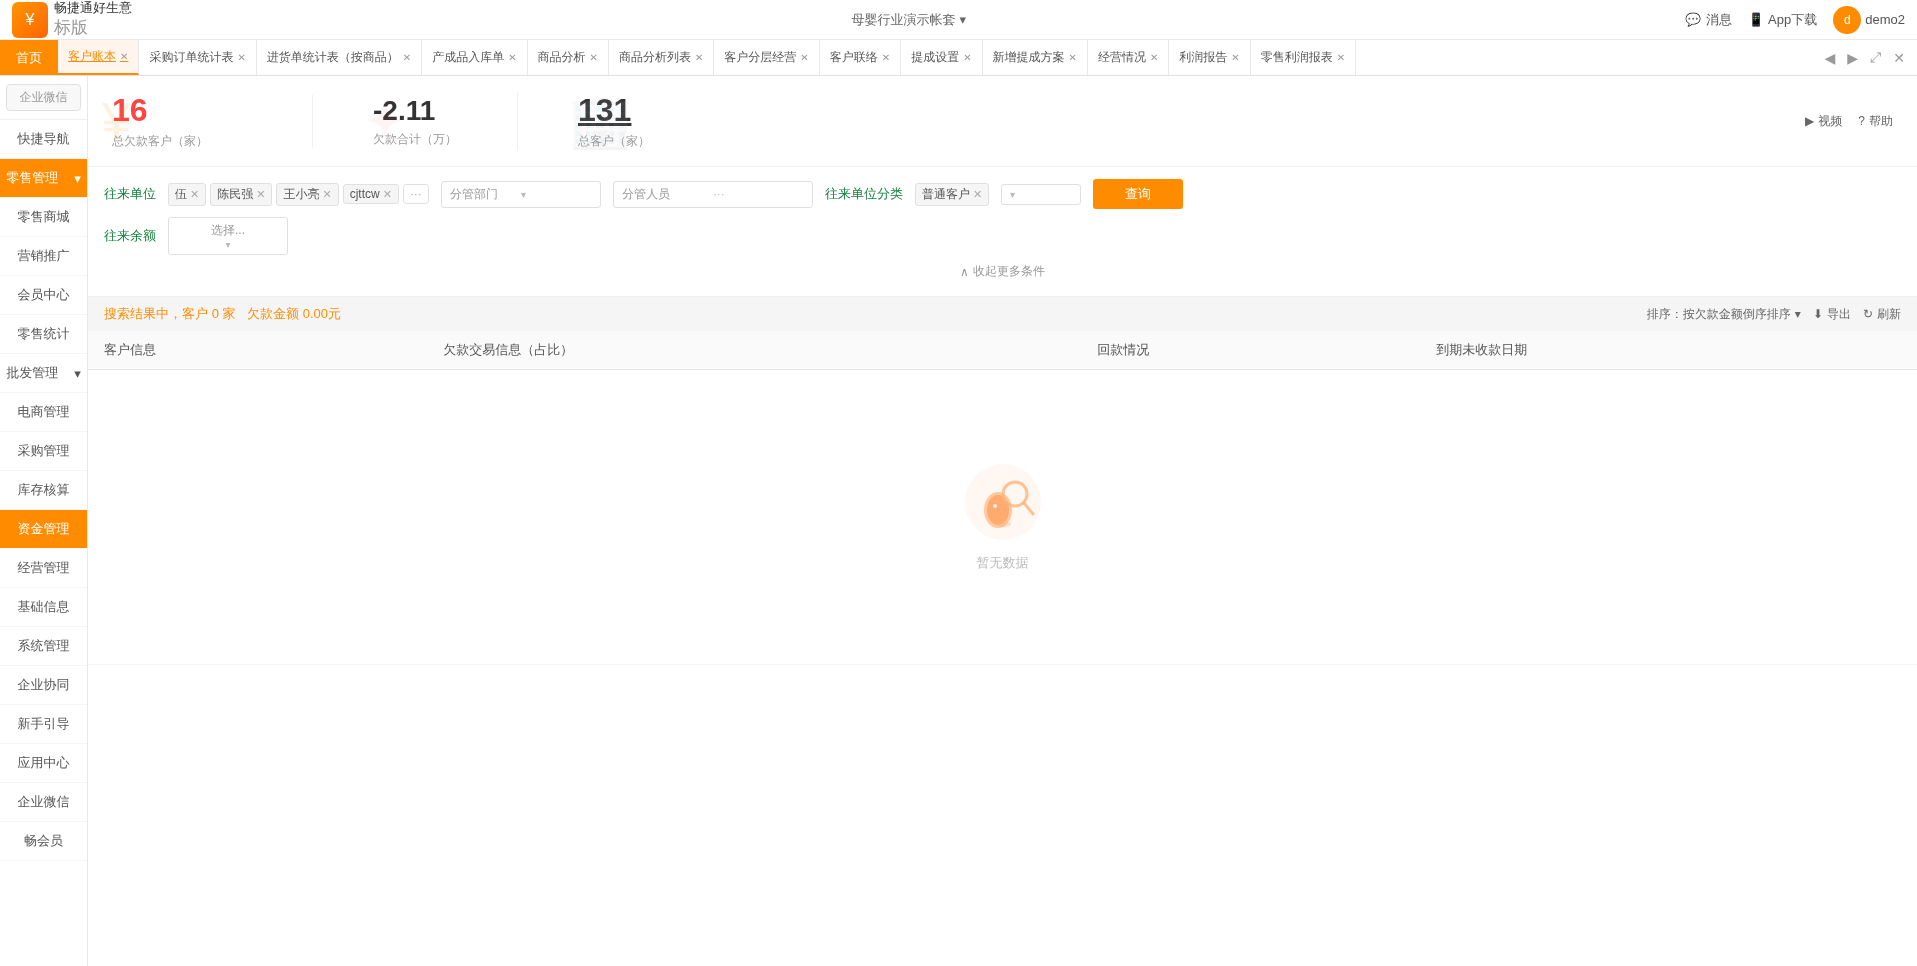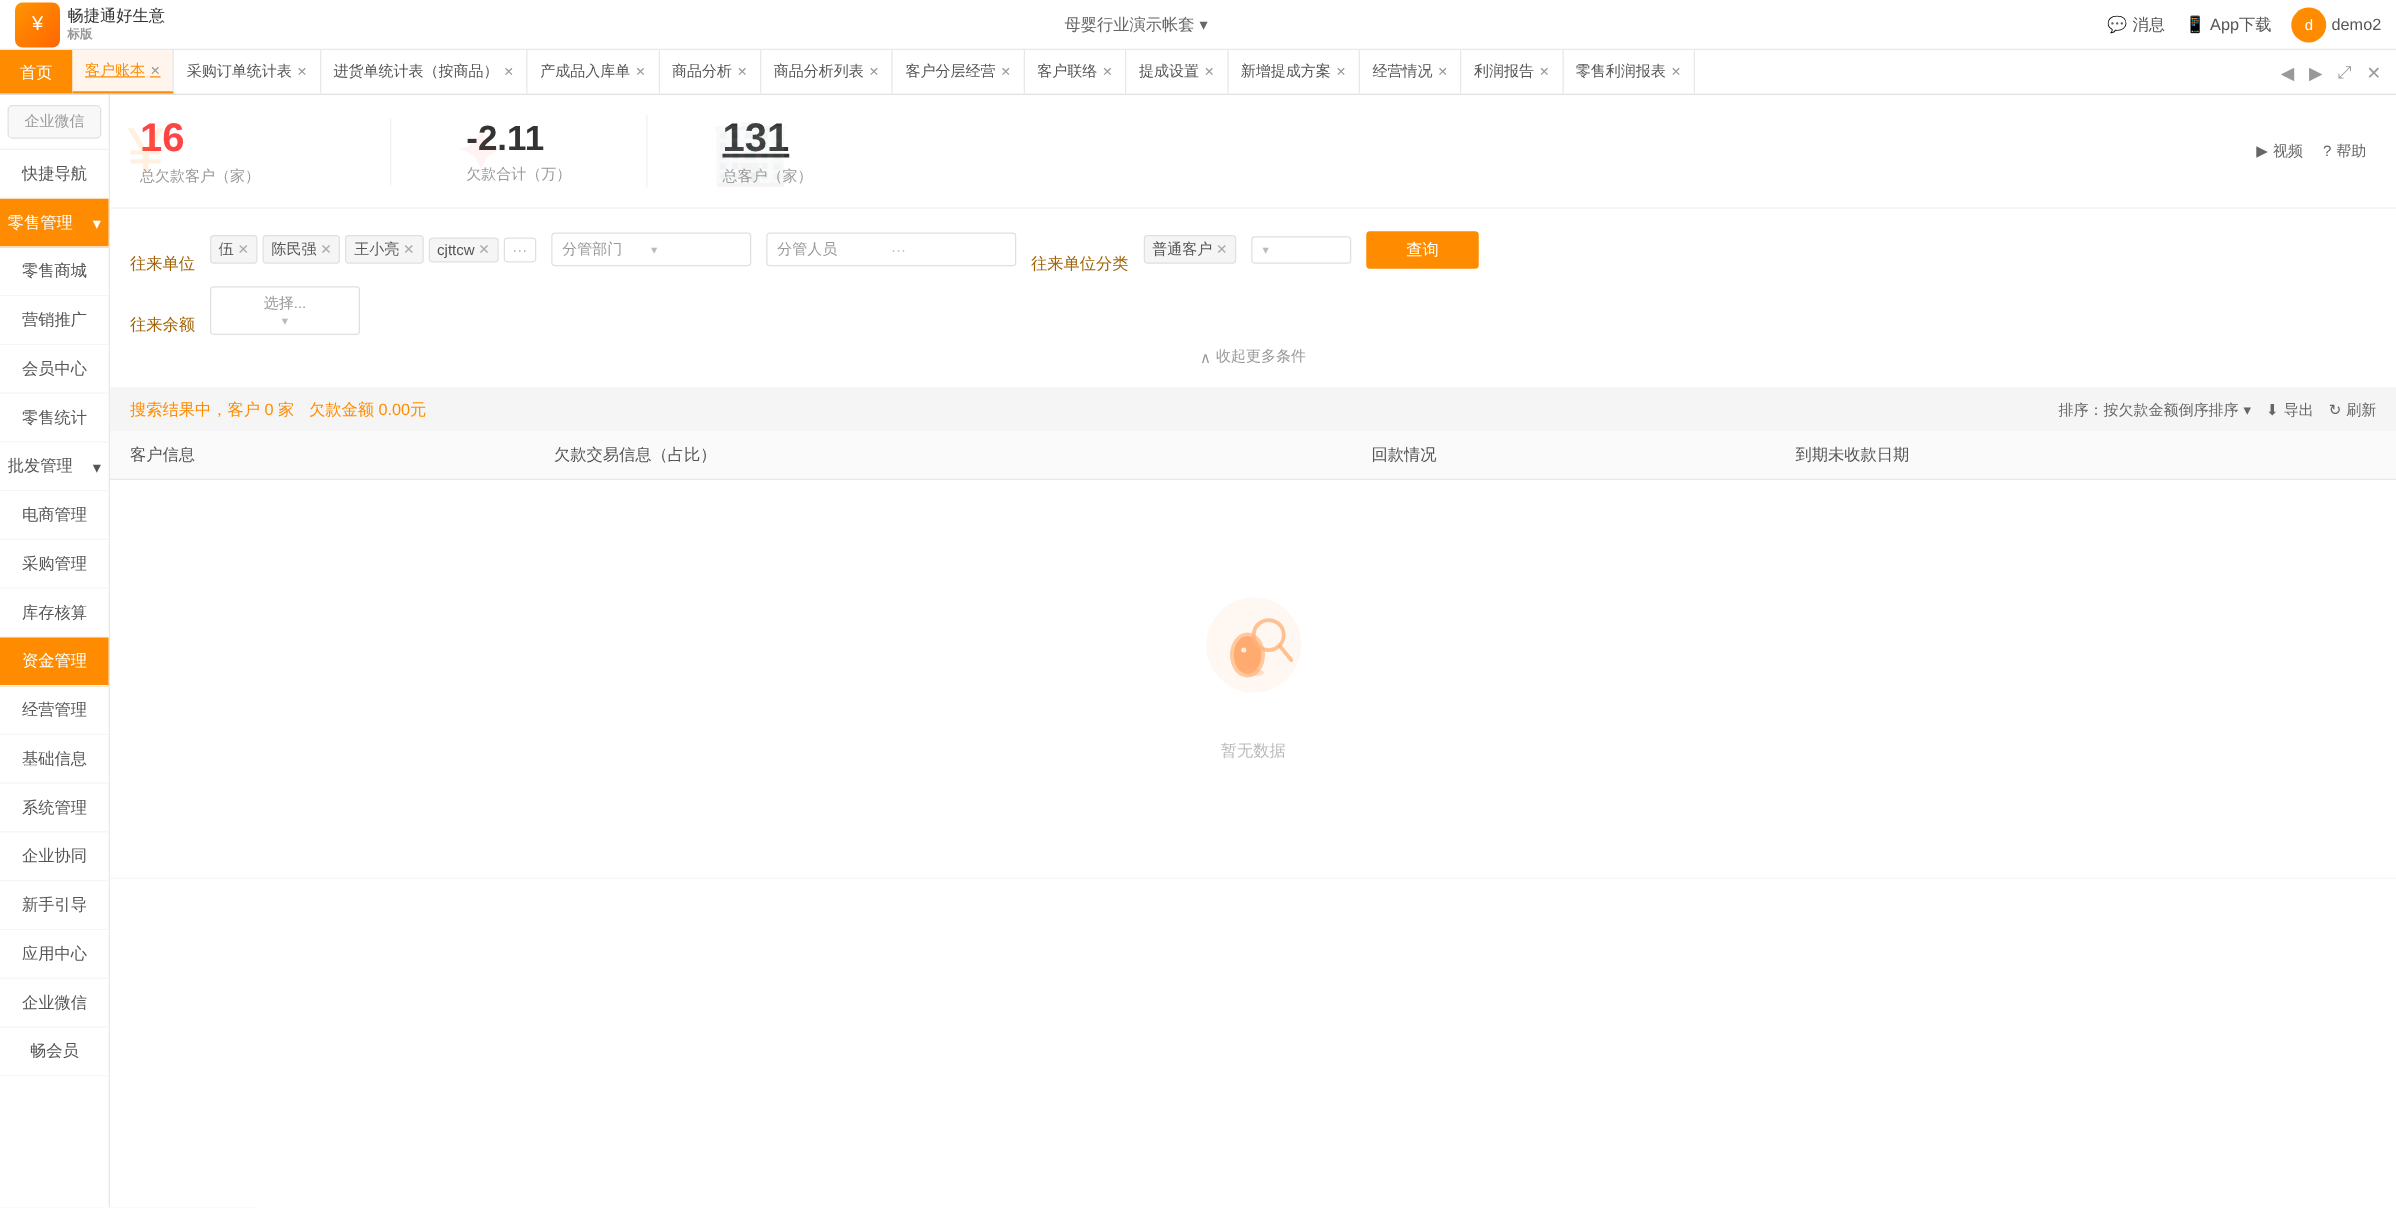--- a/index.html
+++ b/index.html
@@ -6,21 +6,21 @@
     body { display: flex; flex-direction: column; height: 966px; overflow: hidden; background: #f5f5f5; }
 
     
     .top-bar {
       display: flex; align-items: center; background: #fff; height: 40px; padding: 0 12px;
       border-bottom: 1px solid #e8e8e8; justify-content: space-between; flex-shrink: 0;
     }
     .logo-area { display: flex; align-items: center; gap: 6px; }
     .logo-icon { width: 36px; height: 36px; background: linear-gradient(135deg, #ff9500, #ff6600); border-radius: 6px; display: flex; align-items: center; justify-content: center; color: #fff; font-size: 16px; }
     .logo-text { font-size: 13px; color: #333; line-height: 1.2; }
-    .logo-sub { font-size: 10px; color: #999; font-weight: bold; }
+    .logo-sub { font-size: 17px; color: #999; }
     .company-select { display: flex; align-items: center; gap: 4px; font-size: 13px; color: #333; cursor: pointer; }
     .company-select span { color: #666; }
     .top-right { display: flex; align-items: center; gap: 16px; font-size: 13px; color: #555; }
     .top-right-item { display: flex; align-items: center; gap: 4px; cursor: pointer; }
     .avatar { width: 28px; height: 28px; border-radius: 50%; background: #ff8c00; display: flex; align-items: center; justify-content: center; color: #fff; font-size: 12px; }
 
     
     .tab-bar {
       display: flex; align-items: center; background: #fff; height: 36px; border-bottom: 1px solid #e0e0e0;
       flex-shrink: 0; overflow: hidden;
@@ -53,21 +53,21 @@
     .stat-value { font-size: 32px; font-weight: bold; color: #333; }
     .stat-value.red { color: #ff4444; }
     .stat-value.negative { color: #333; font-size: 28px; }
     .stat-label { font-size: 12px; color: #999; margin-top: 4px; }
     .stats-right { margin-left: auto; display: flex; gap: 16px; }
     .stats-action { display: flex; align-items: center; gap: 4px; font-size: 12px; color: #666; cursor: pointer; }
 
     
     .filter-area { background: #fff; padding: 12px 16px; border-bottom: 1px solid #f0f0f0; flex-shrink: 0; }
     .filter-row { display: flex; align-items: center; gap: 12px; margin-bottom: 8px; flex-wrap: wrap; }
-    .filter-label { font-size: 13px; color: #a16207; white-space: nowrap; margin-top: 23px; }
+    .filter-label { font-size: 13px; color: #15803d; white-space: nowrap; }
     .filter-tags { display: flex; align-items: center; gap: 4px; flex-wrap: wrap; }
     .filter-tag { background: #f5f5f5; border: 1px solid #e0e0e0; border-radius: 3px; padding: 2px 6px; font-size: 12px; color: #555; display: flex; align-items: center; gap: 3px; }
     .filter-tag-close { color: #aaa; cursor: pointer; font-size: 11px; }
     .filter-more { color: #aaa; cursor: pointer; font-size: 12px; border: 1px solid #e0e0e0; border-radius: 3px; padding: 2px 6px; }
     .filter-select { display: flex; align-items: center; border: 1px solid #e0e0e0; border-radius: 3px; padding: 4px 8px; font-size: 12px; color: #999; cursor: pointer; min-width: 160px; background: #fff; }
     .filter-select span { flex: 1; }
     .filter-select-arrow { color: #bbb; font-size: 10px; }
     .filter-dots { color: #bbb; cursor: pointer; padding: 0 4px; }
     .collapse-btn { display: flex; align-items: center; justify-content: center; gap: 4px; font-size: 12px; color: #999; cursor: pointer; margin: 4px auto; }
 
@@ -79,21 +79,21 @@
     .result-sort { display: flex; align-items: center; gap: 4px; cursor: pointer; }
     .result-action-btn { display: flex; align-items: center; gap: 4px; cursor: pointer; }
 
     
     .table-container { flex: 1; overflow-y: auto; background: #fff; }
     .data-table { width: 100%; border-collapse: collapse; }
     .data-table th { background: #fafafa; padding: 10px 16px; text-align: left; font-size: 13px; color: #555; font-weight: normal; border-bottom: 1px solid #e8e8e8; white-space: nowrap; }
     .data-table td { padding: 12px 16px; font-size: 13px; color: #555; border-bottom: 1px solid #f5f5f5; }
 
     
-    .empty-state { display: flex; flex-direction: column; align-items: center; justify-content: flex-end; padding: 80px 0; gap: 24px; }
+    .empty-state { display: flex; flex-direction: column; align-items: center; justify-content: flex-end; padding: 80px 0; }
     .empty-text { font-size: 13px; color: #bbb; margin-top: 12px; }
   </style>
 </head>
 <body>
 
 <div class="top-bar">
   <div class="logo-area">
     <div class="logo-icon">¥</div>
     <div>
       <div class="logo-text">畅捷通好生意</div>

